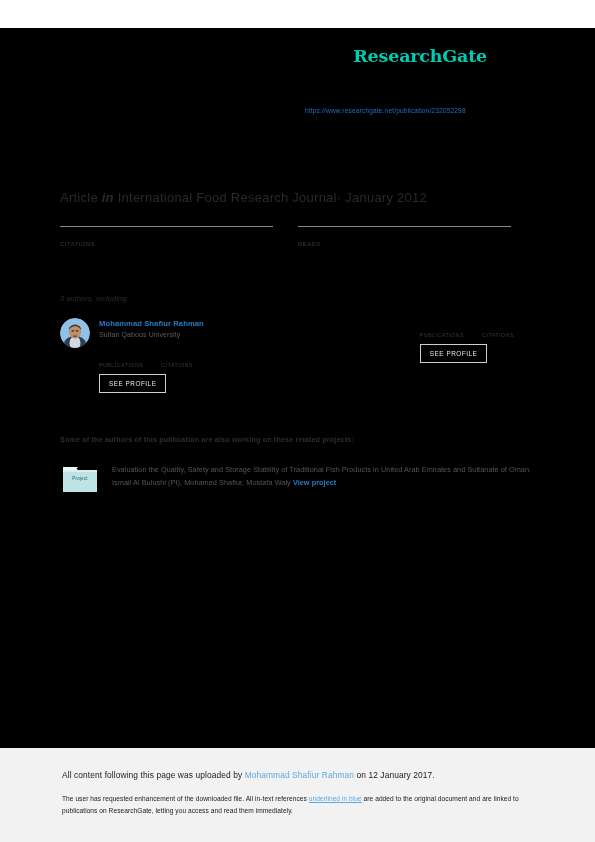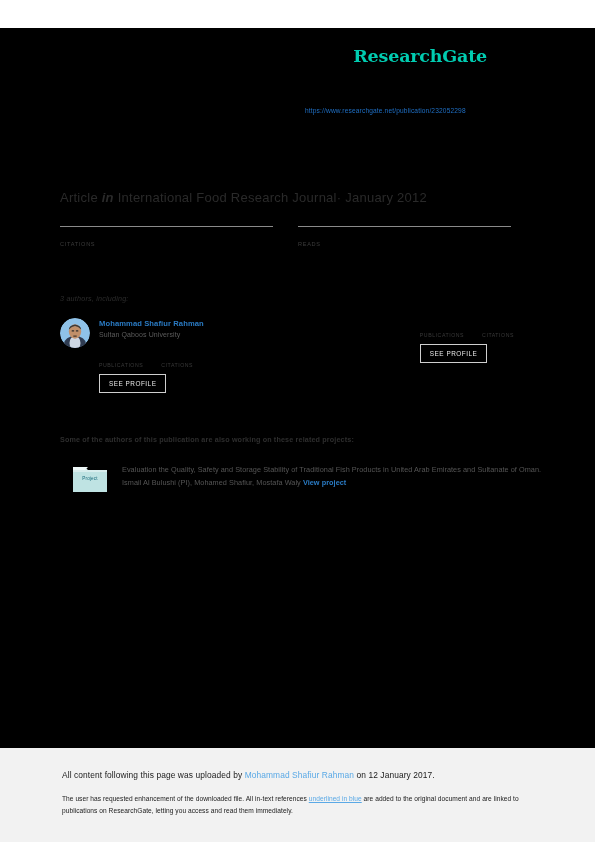--- a/index.html
+++ b/index.html
@@ -205,21 +205,21 @@
     position: absolute;
     left: 60px;
     top: 435px;
     font-size: 7.2px;
     font-weight: bold;
     color: #2e2e2e;
     letter-spacing: 0.15px;
   }
   .project-row {
     position: absolute;
-    left: 72px;
+    left: 62px;
     top: 463px;
     width: 475px;
     display: flex;
     gap: 14px;
     align-items: flex-start;
   }
   .folder-icon {
     width: 36px;
     height: 31px;
     flex: 0 0 36px;

